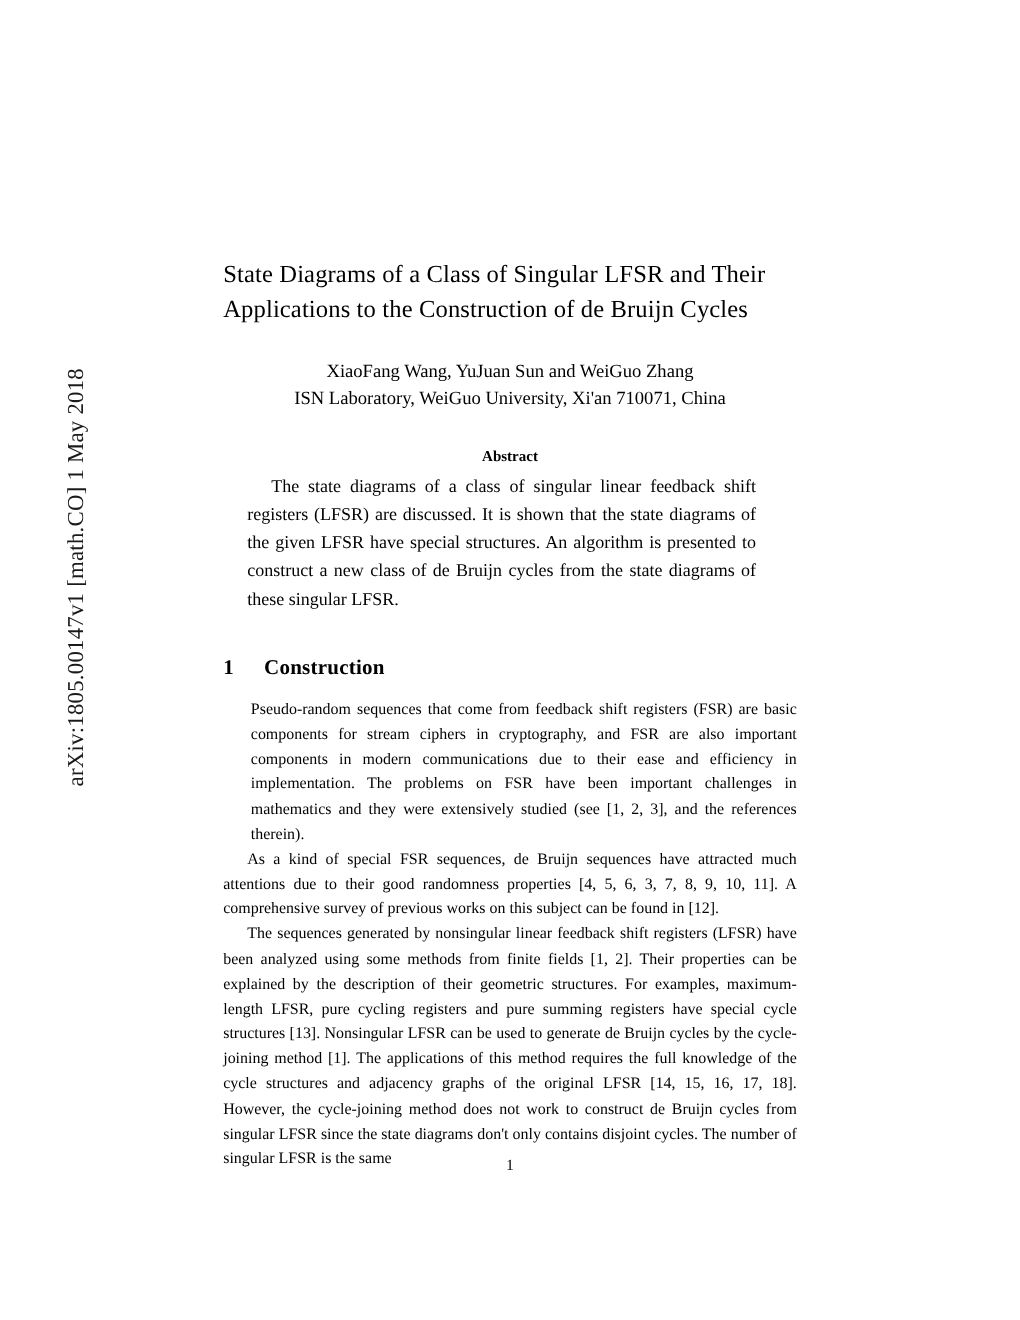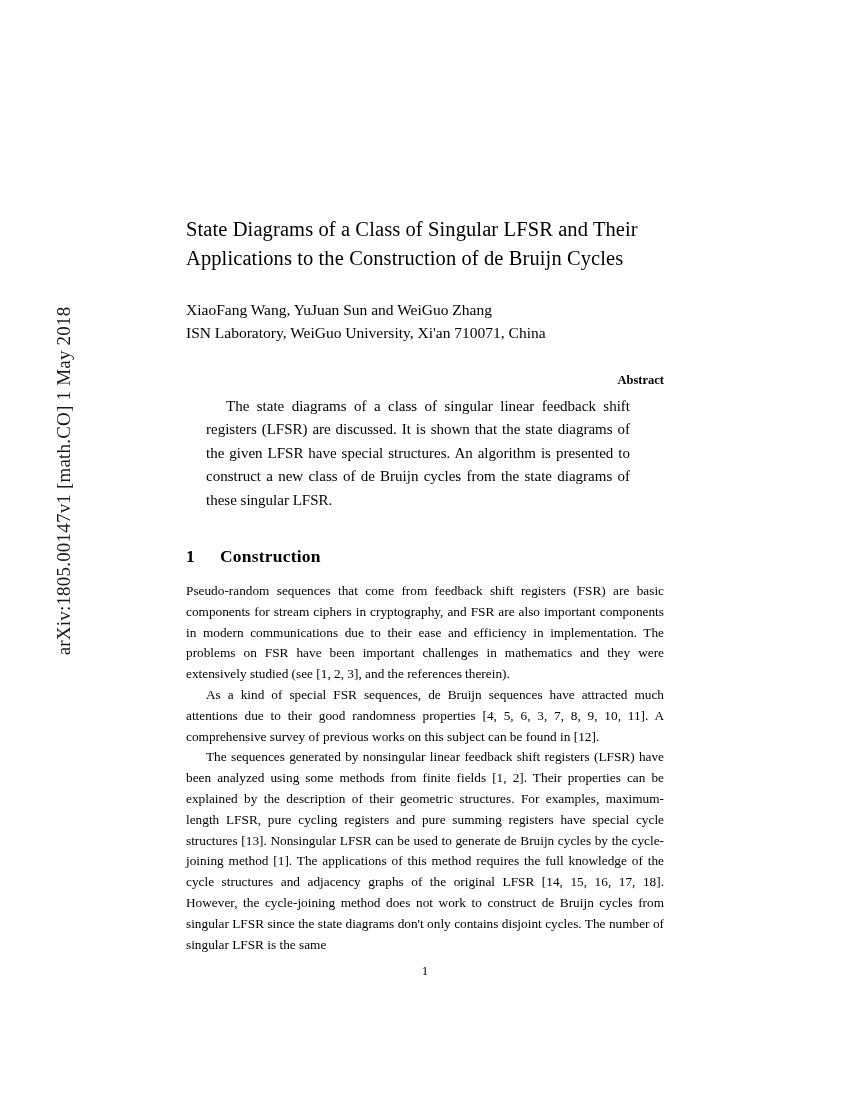--- a/index.html
+++ b/index.html
@@ -41,30 +41,30 @@
     width: 478px;
   }
   h1.title {
     font-size: 20.5px;
     font-weight: normal;
     line-height: 1.42;
     margin: 0 0 26px 0;
     letter-spacing: 0.1px;
   }
   .authors {
-    text-align: left;
+    text-align: center;
     font-size: 15.5px;
     line-height: 1.48;
     margin-bottom: 28px;
   }
   .authors div {
     margin: 0;
   }
   .abstract-head {
-    text-align: right;
+    text-align: center;
     font-weight: bold;
     font-size: 12.5px;
     margin-bottom: 7px;
   }
   .abstract-body {
     font-size: 15px;
     line-height: 1.56;
     text-align: justify;
     margin: 0 34px 0 20px;
     text-indent: 20px;
@@ -91,20 +91,21 @@
   p.body {
     font-size: 13.3px;
     line-height: 1.565;
     text-align: justify;
     margin: 0;
     text-indent: 20px;
     hyphens: auto;
   }
   p.body.first {
     text-indent: 0;
+    margin-left: 23px;
   }
   .folio {
     position: absolute;
     top: 963px;
     left: 0;
     width: 850px;
     text-align: center;
     font-size: 13px;
   }
 </style>

